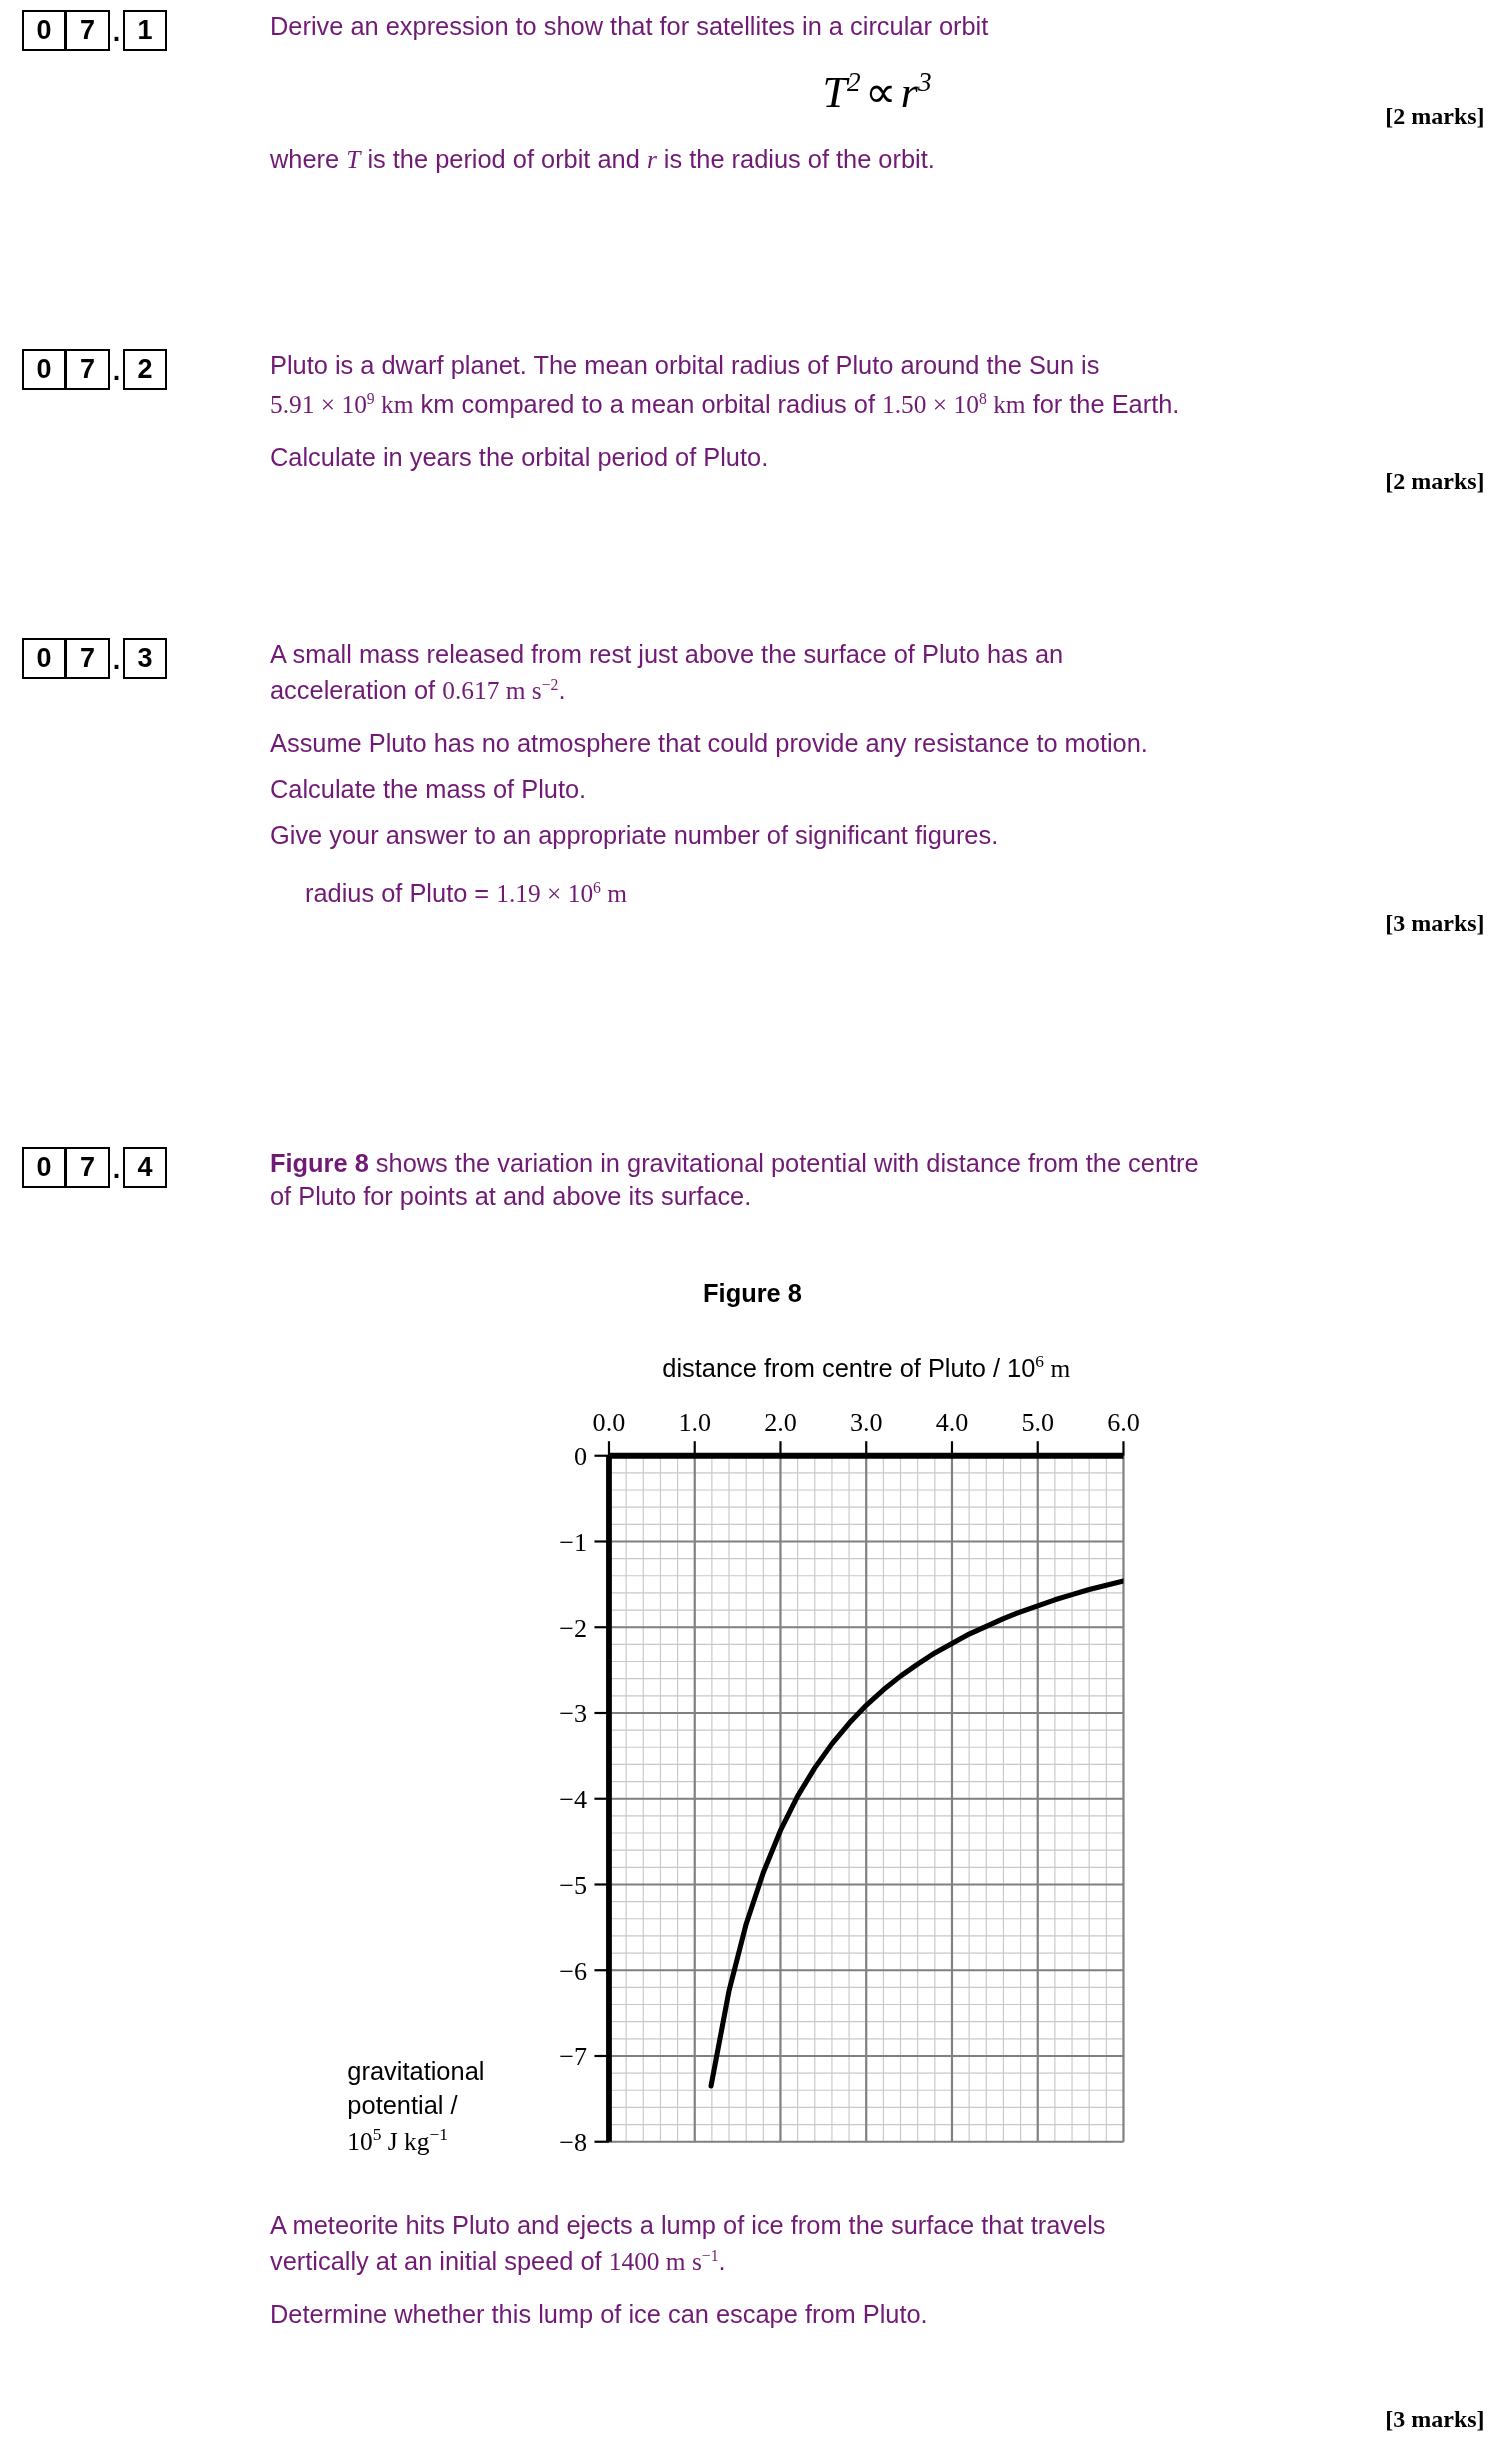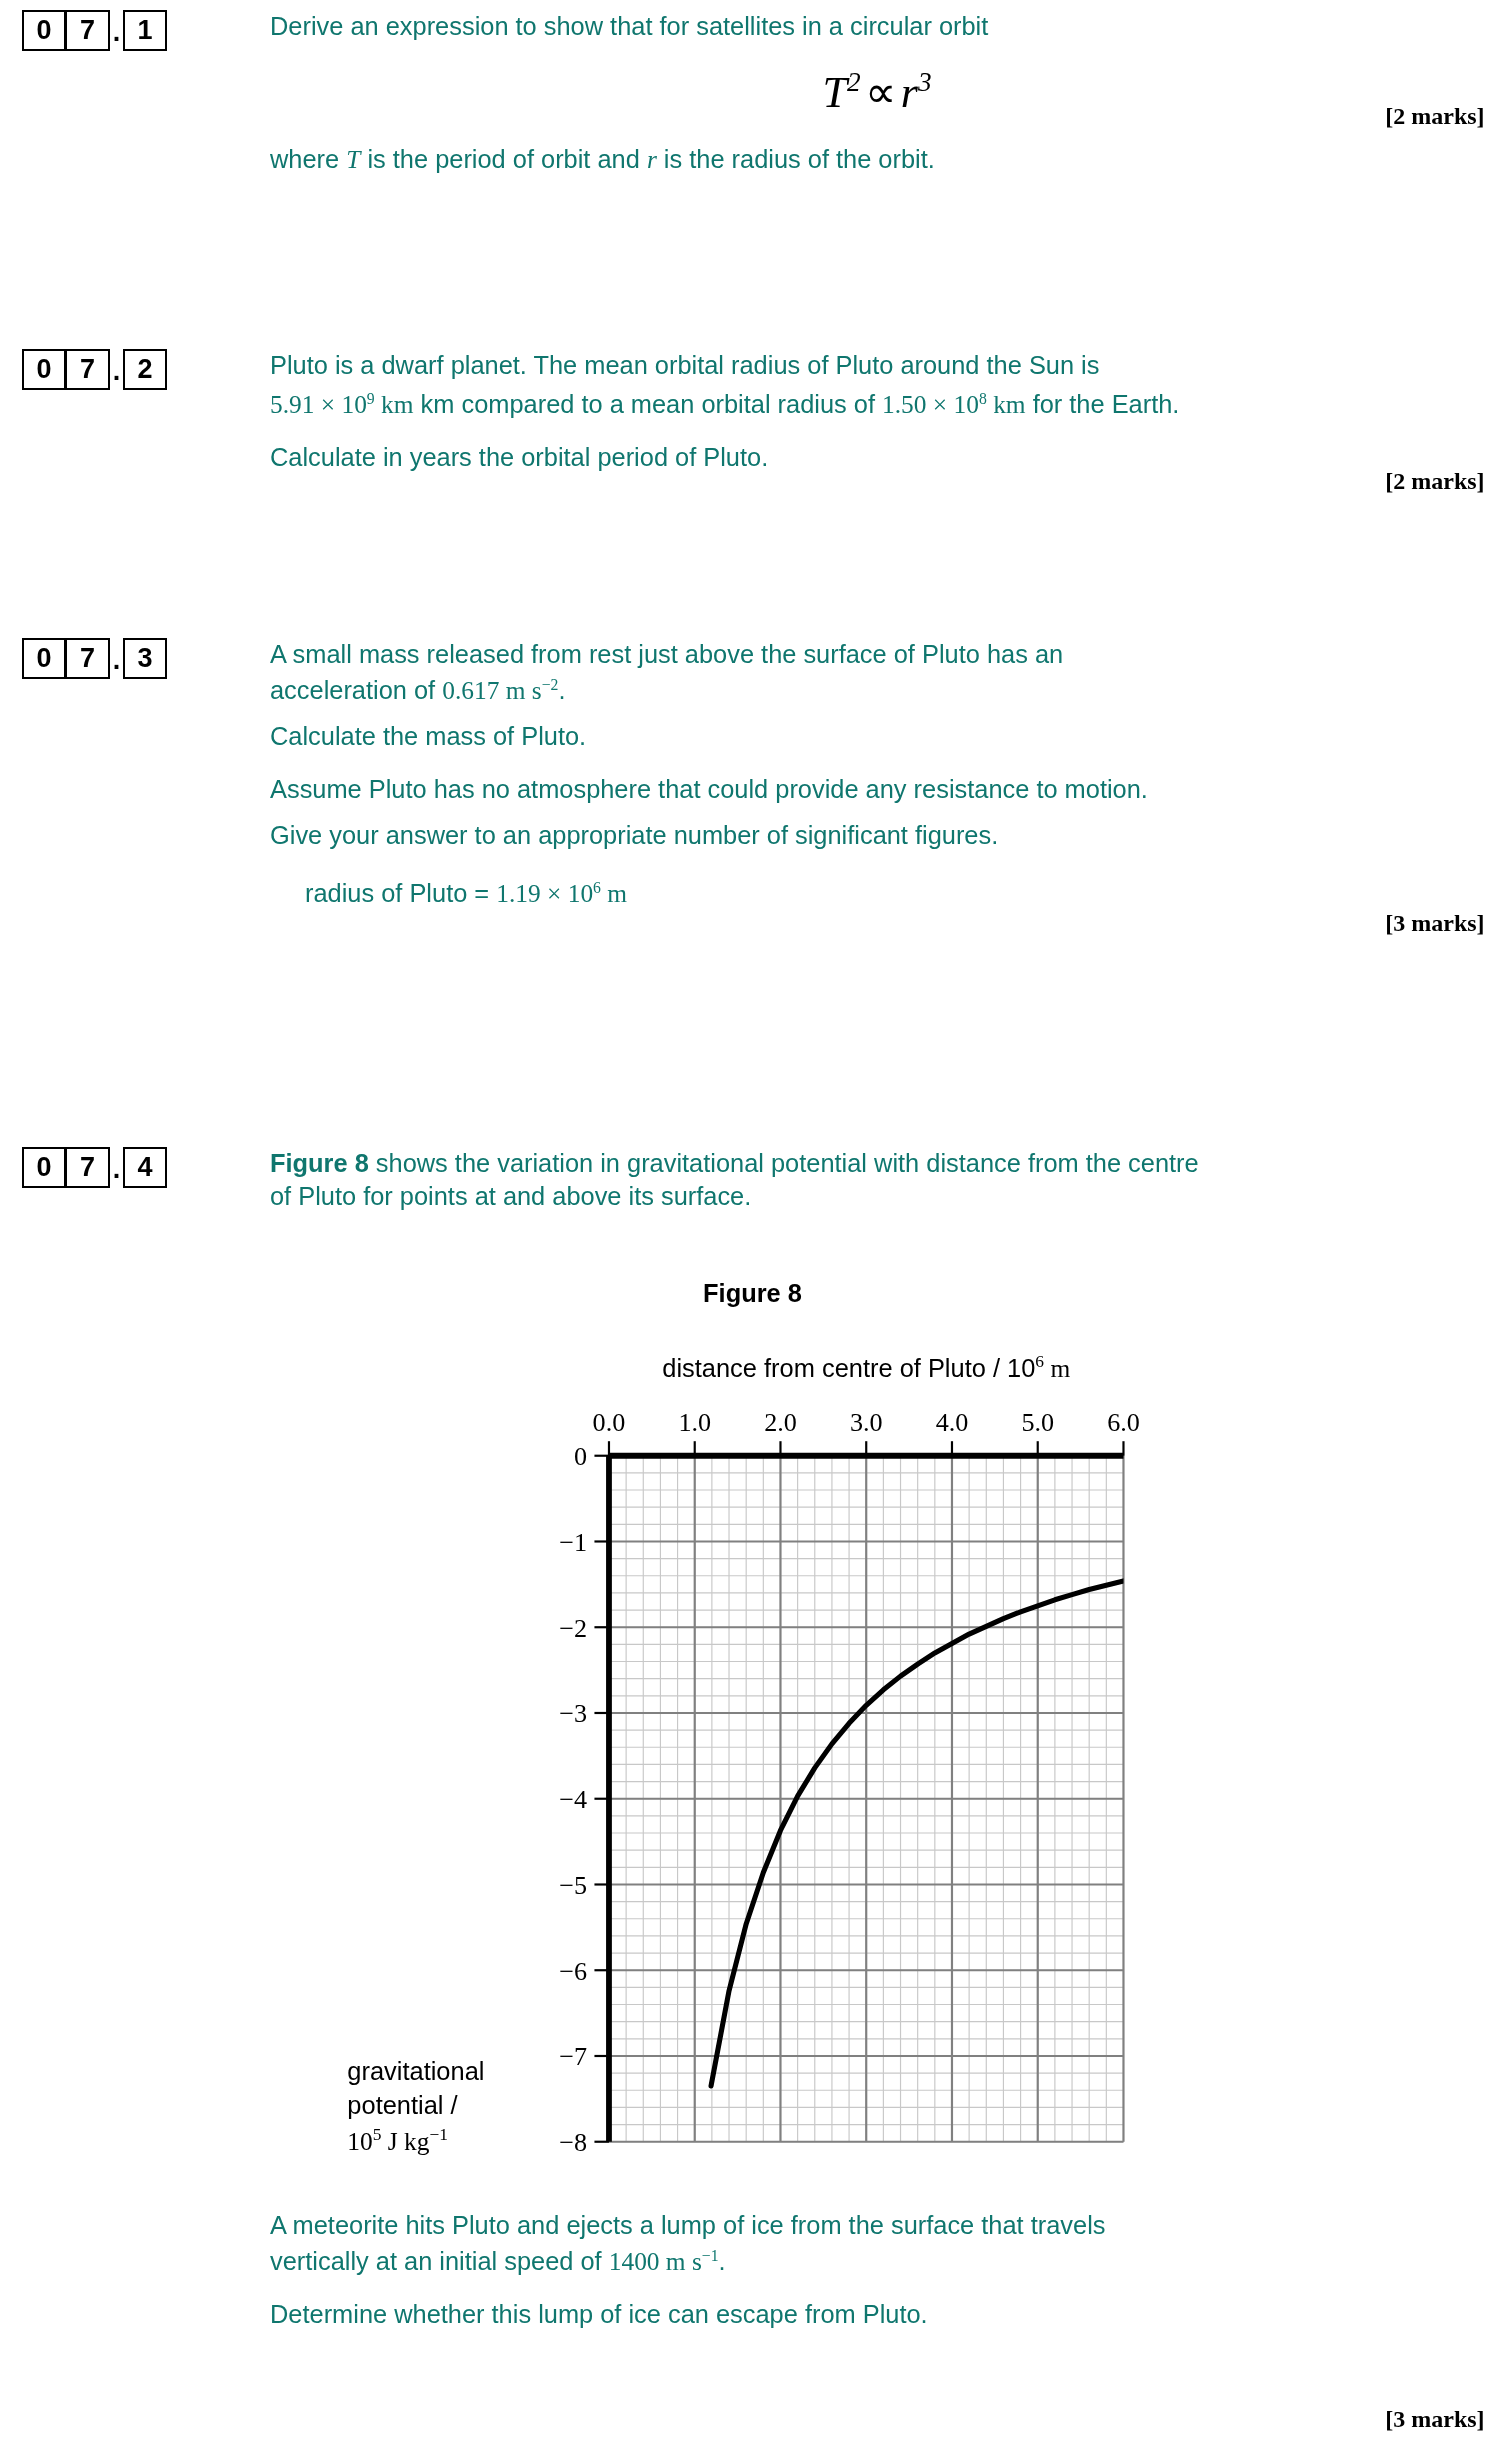--- a/index.html
+++ b/index.html
@@ -65,21 +65,21 @@
     left: 270px;
     top: 0;
     width: 1214px;
   }
 
   p.line {
     margin: 0 0 0 0;
     font-size: 25.4px;
     line-height: 1.30;
     font-family: "Liberation Sans", sans-serif;
-    color: #0f766e;
+    color: #701a75;
   }
   p.gap { margin-top: 20.4px; }
   p.gap-sm { margin-top: 13px; }
 
   .marks {
     position: absolute;
     right: 20.4px;
     font-size: 24px;
     font-weight: bold;
     font-family: Liberation Serif, serif;
@@ -186,22 +186,22 @@
       <div class="cell">0</div>
       <div class="cell second">7</div>
     </div>
     <div class="dot">.</div>
     <div class="cell">3</div>
   </div>
 
   <div class="qbody">
     <p class="line">A small mass released from rest just above the surface of Pluto has an</p>
     <p class="line" style="margin-top:2.9px;"><span>acceleration of </span><span class="mth">0.617 m s</span><sup class="sm mth">−2</sup><span>.</span></p>
+    <p class="line gap">Assume Pluto has no atmosphere that could provide any resistance to motion.</p>
     <p class="line gap-sm">Calculate the mass of Pluto.</p>
-    <p class="line gap">Assume Pluto has no atmosphere that could provide any resistance to motion.</p>
     <p class="line gap-sm">Give your answer to an appropriate number of significant figures.</p>
     <p class="line gap-sm" style="padding-left:35px;margin-top:25px;"><span>radius of Pluto = </span><span class="mth">1.19 × 10</span><sup class="sm mth">6</sup><span class="mth"> m</span></p>
   </div>
 
   <div class="marks" style="top:272px;">[3 marks]</div>
 </div>
 
 <div class="qblock" id="q4" style="top:1147px; height:94px;">
   <div class="qnum">
     <div class="pair">

